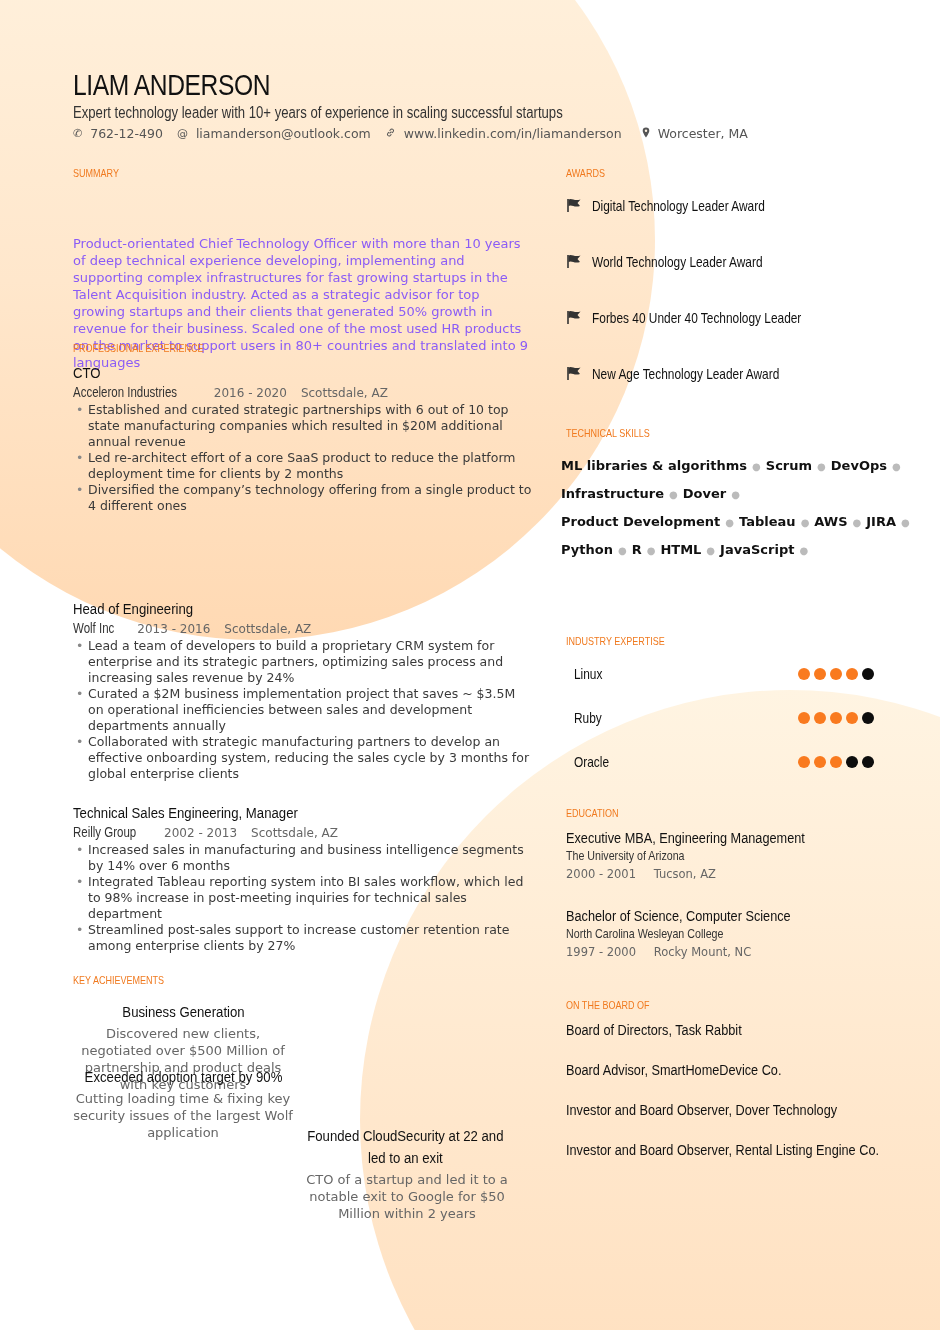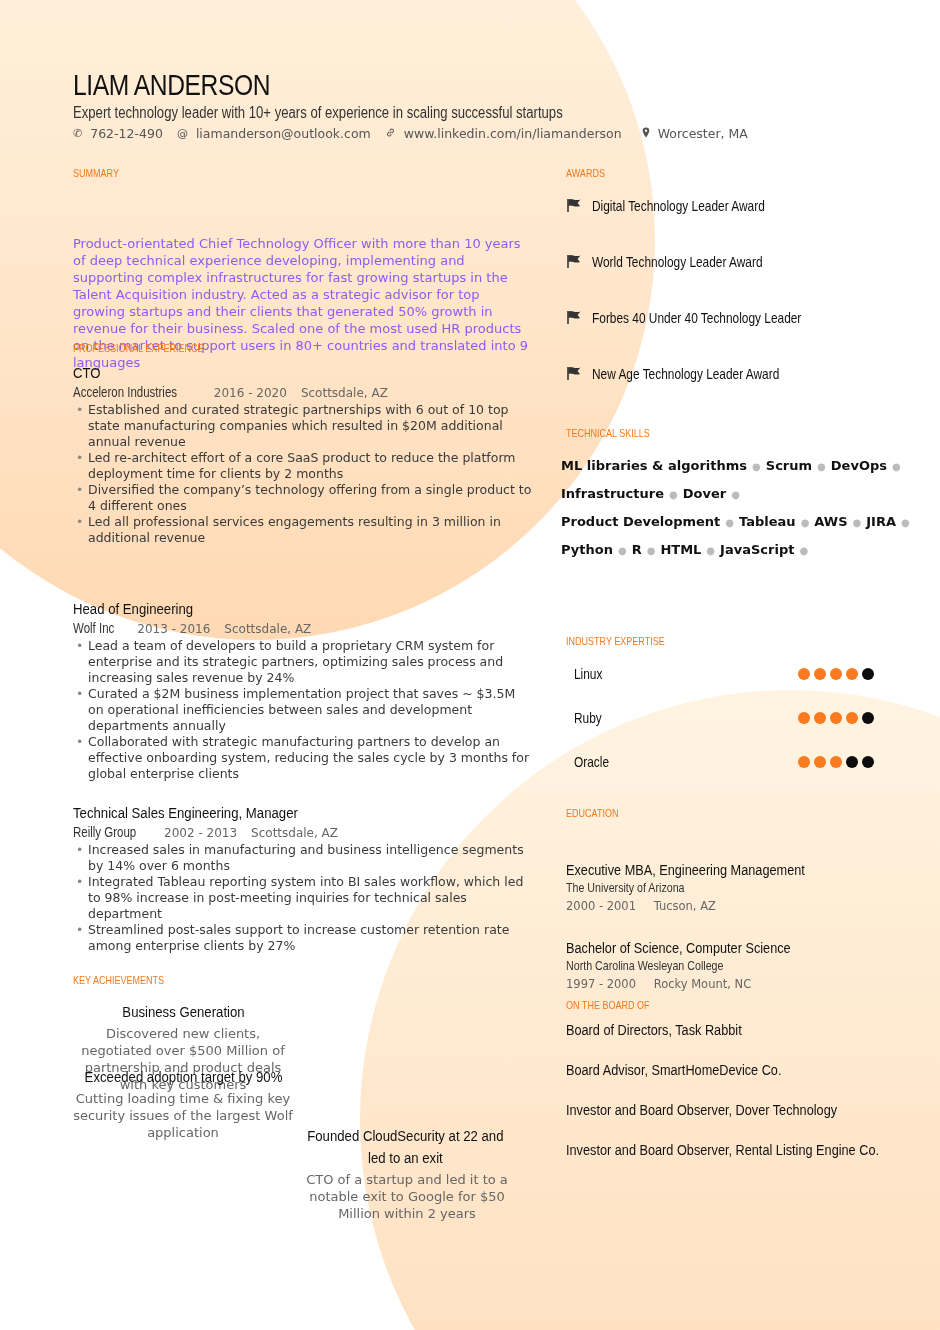--- a/index.html
+++ b/index.html
@@ -36,21 +36,21 @@
   .award .flag { width:16px; height:14px; margin-right:10px; }
   .award .lbl { font-family:"Liberation Sans", sans-serif; font-size:14.5px; color:#111; transform:scaleX(0.82); transform-origin:left; white-space:nowrap; }
   .skills { position:absolute; left:561px; top:458px; width:330px; }
   .skill-row { height:28px; font-size:13px; font-weight:bold; color:#111; white-space:nowrap; }
   .skill-row .sep { color:#bbb; font-weight:normal; margin:0 5px; font-size:10px; }
   .exp-row { position:absolute; left:566px; width:300px; display:flex; justify-content:space-between; align-items:center;margin-left:8px; }
   .exp-row .lbl { font-family:"Liberation Sans", sans-serif; font-size:14.5px; color:#111; transform:scaleX(0.82); transform-origin:left; }
   .dots { display:flex; gap:4px; }
   .dot { width:12px; height:12px; border-radius:50%; background:#f97a1f; }
   .dot.off { background:#0d0d0d; }
-  .edu { position:absolute; left:566px;margin-top:32px; }
+  .edu { position:absolute; left:566px; }
   .edu .deg { font-family:"Liberation Sans", sans-serif; font-size:15.5px; color:#111; transform:scaleX(0.82); transform-origin:left; white-space:nowrap; }
   .edu .sch { font-family:"Liberation Sans", sans-serif; font-size:13px; color:#333; transform:scaleX(0.82); transform-origin:left; white-space:nowrap; margin-top:1px; }
   .edu .meta { font-size:11.5px; color:#666; margin-top:4px; white-space:nowrap; }
   .edu .meta span { margin-right:14px; }
   .board { position:absolute; left:566px; font-family:"Liberation Sans", sans-serif; font-size:15.5px; color:#111;
            transform:scaleX(0.82); transform-origin:left; white-space:nowrap; }
 </style>
 </head>
 <body>
 
@@ -98,21 +98,20 @@
     <div class="job-title">CTO</div>
     <div class="job-meta">
       <span class="co">Acceleron Industries</span>
       <span>2016 - 2020</span>
       <span>Scottsdale, AZ</span>
     </div>
     <ul class="bul">
       <li>Established and curated strategic partnerships with 6 out of 10 top state manufacturing companies which resulted in $20M additional annual revenue</li>
       <li>Led re-architect effort of a core SaaS product to reduce the platform deployment time for clients by 2 months</li>
       <li>Diversified the company’s technology offering from a single product to 4 different ones</li>
-      <li>Led all professional services engagements resulting in 3 million in additional revenue</li>
     </ul>
   </div>
 
   <div class="job" style="top:600px">
     <div class="job-title">Head of Engineering</div>
     <div class="job-meta">
       <span class="co">Wolf Inc</span>
       <span>2013 - 2016</span>
       <span>Scottsdale, AZ</span>
     </div>

